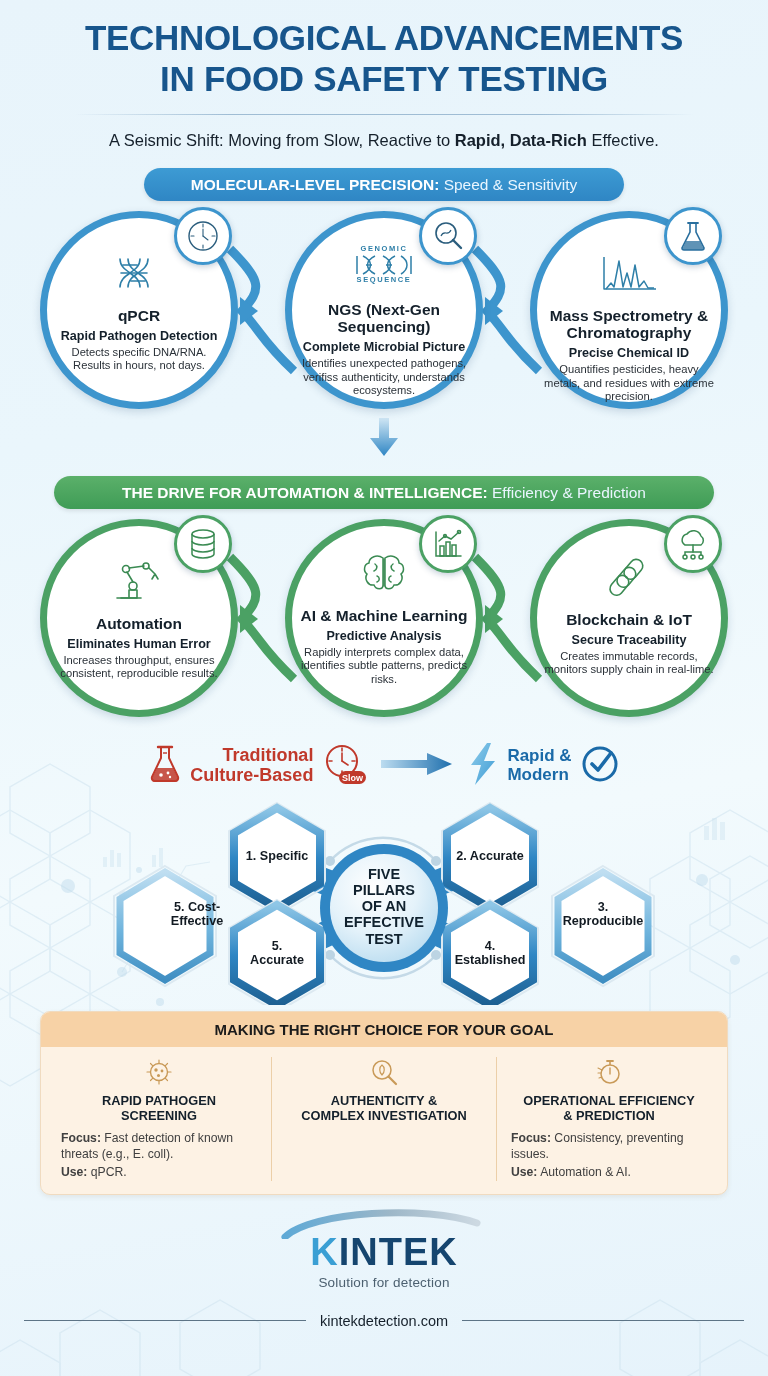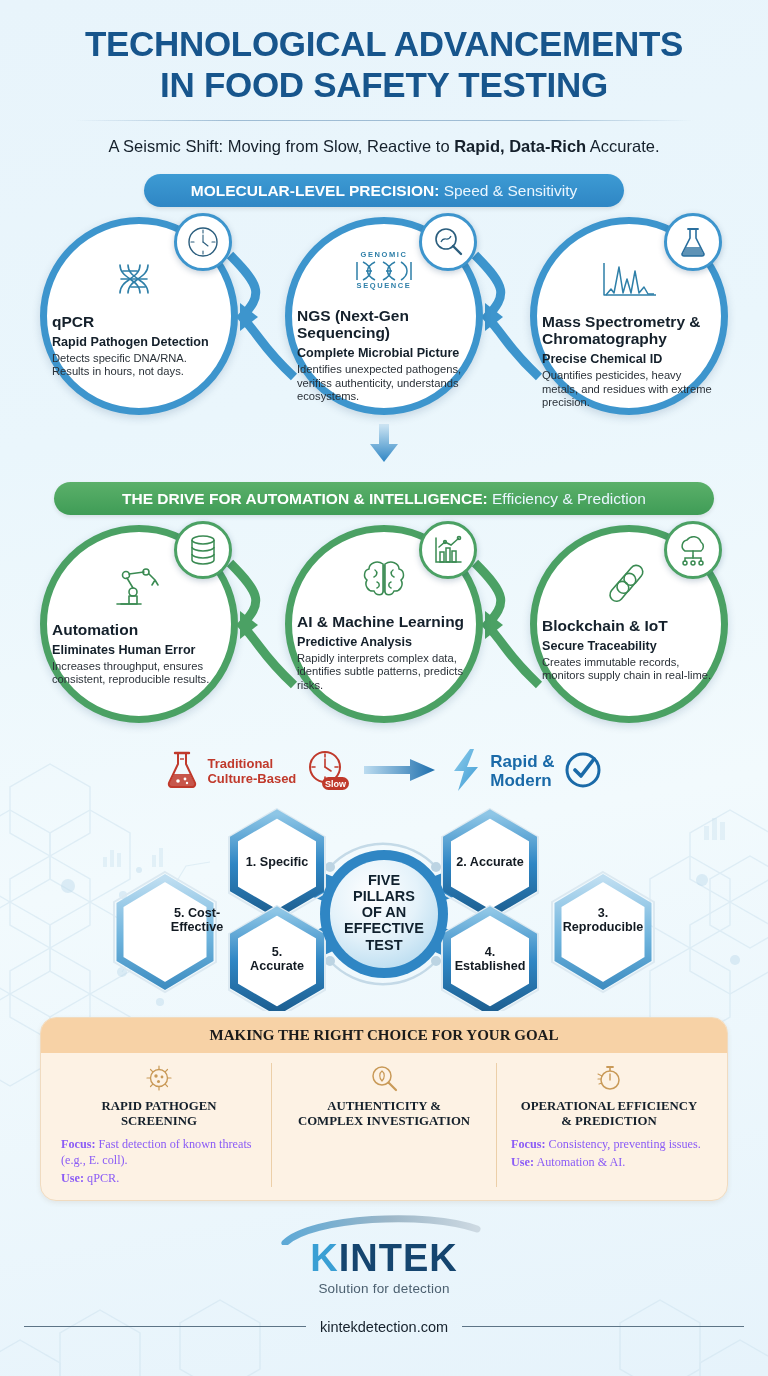--- a/index.html
+++ b/index.html
@@ -8,21 +8,21 @@
     font-family: "Liberation Sans", sans-serif;
     background: linear-gradient(170deg, #e8f4fb 0%, #eaf6fc 30%, #f2fafd 60%, #e6f3fb 100%);
     position: relative;
     overflow: hidden;
     color: #1a1a1a;
   }
   #bg-hex { position: absolute; inset: 0; width: 768px; height: 1376px; z-index: 0; pointer-events: none; }
   .page { position: relative; z-index: 1; width: 768px; height: 1376px; }
 
   
-  .header { padding-top: 23px; text-align: center; }
+  .header { padding-top: 17px; text-align: center; }
   .title {
     font-size: 35px; font-weight: bold; color: #17558c;
     letter-spacing: -0.3px; line-height: 1.18;
   }
   .title-line2 { display: block; }
   .title-rule {
     width: 620px; height: 1px; margin: 14px auto 0;
     background: linear-gradient(to right, rgba(23,85,140,0) 0%, rgba(23,85,140,0.35) 25%, rgba(23,85,140,0.35) 75%, rgba(23,85,140,0) 100%);
   }
   .subtitle { font-size: 16.5px; color: #15202b; margin-top: 16px; }
@@ -48,21 +48,21 @@
     box-shadow: 0 3px 9px rgba(20,60,100,0.17);
   }
   .row-blue .ring { border: 7px solid #3d95cd; }
   .row-green .ring { border: 7px solid #4ba164; }
   .node.n1 { left: 40px; }
   .node.n2 { left: 285px; z-index: 3; }
   .node.n3 { left: 530px; }
 
   .node-body {
     position: absolute; left: 12px; right: 12px; top: 40px;
-    text-align: left; line-height: 1.12;
+    text-align: center; line-height: 1.12;
   }
   .node-icon { height: 44px; display: flex; align-items: center; justify-content: center; margin-bottom: 2px; }
   .node-title { font-size: 15.5px; font-weight: bold; color: #14202b; margin-top: 12px; }
   .node-sub { font-size: 12.6px; font-weight: bold; color: #14202b; margin-top: 5px; }
   .node-desc { font-size: 11.2px; color: #2a3138; margin-top: 3px; line-height: 1.18; }
 
   .badge {
     position: absolute; width: 58px; height: 58px; border-radius: 50%;
     background: #fff; display: flex; align-items: center; justify-content: center;
     right: 6px; top: -4px; z-index: 5;
@@ -71,52 +71,51 @@
   .row-blue .badge { border: 3px solid #3d95cd; }
   .row-green .badge { border: 3px solid #4ba164; }
 
   .link-arrow { position: absolute; top: 40px; width: 80px; height: 130px; z-index: 1; }
 
   
   .down-arrow { text-align: center; height: 40px; margin-top: -2px; }
 
   
   .compare { display: flex; align-items: center; justify-content: center; gap: 8px; margin-top: 8px; height: 60px; }
-  .cmp-label-red { font-size: 13px; font-weight: bold; color: #c0392b; line-height: 1.1; text-align: left; }
+  .cmp-label-red { font-size: 18px; font-weight: bold; color: #c0392b; line-height: 1.1; text-align: right; }
   .cmp-label-blue { font-size: 17px; font-weight: bold; color: #1a6aa8; line-height: 1.1; text-align: left; }
 
   
   .pillars { position: relative; height: 205px; margin-top: 4px; }
   .pillars svg { position: absolute; left: 0; top: 0; }
   .hex-label {
     position: absolute; text-align: center; font-size: 12.6px; font-weight: bold;
     color: #121a22; line-height: 1.15; width: 100px;
   }
   .pillar-center-text {
     position: absolute; width: 112px; text-align: center;
     font-size: 14.5px; font-weight: bold; color: #10212e; line-height: 1.12;
   }
 
   
   .choice {
-    width: 688px; margin: 6px auto 0; border-radius: 16px;
+    width: 688px; margin: 6px auto 0; border-radius: 10px;
     background: #fdf2e4; border: 1px solid #f0dbc0; overflow: hidden;
     box-shadow: 0 2px 5px rgba(120,90,50,0.10);
-    font-family: Liberation Serif, serif;
   }
   .choice-head {
     background: #f7d2a6; text-align: center; font-size: 15px; font-weight: bold;
     color: #1b1b1b; padding: 9px 0;
   }
   .choice-cols { display: flex; padding: 10px 6px 13px; }
   .choice-col { flex: 1; padding: 0 14px; position: relative; }
   .choice-col + .choice-col { border-left: 1px solid #eccfa8; }
   .cc-icon { height: 30px; display: flex; align-items: center; justify-content: center; margin-bottom: 6px; }
   .cc-title { text-align: center; font-size: 12.8px; font-weight: bold; color: #14202b; line-height: 1.2; }
-  .cc-body { font-size: 12.2px; color: #8b5cf6; margin-top: 8px; line-height: 1.3; }
+  .cc-body { font-size: 12.2px; color: #404040; margin-top: 8px; line-height: 1.3; }
   .cc-body b { font-weight: bold; }
   .cc-row { margin-top: 2px; }
 
   
   .footer { margin-top: 14px; text-align: center; }
   .logo-wrap { position: relative; display: inline-block; }
   .logo-text { font-size: 38px; font-weight: bold; letter-spacing: 1px; line-height: 1; }
   .logo-k { color: #3a9fd4; }
   .logo-rest { color: #15456f; }
   .logo-tag { font-size: 13.5px; color: #4c6070; margin-top: 4px; letter-spacing: 0.2px; }
@@ -189,21 +188,21 @@
 
 <div class="page">
 
   <div class="header">
     <div class="title">
       <span>TECHNOLOGICAL ADVANCEMENTS</span>
       <span class="title-line2">IN FOOD SAFETY TESTING</span>
     </div>
     <div class="title-rule"></div>
     <div class="subtitle">
-      <span>A Seismic Shift: Moving from Slow, Reactive to </span><b>Rapid, Data-Rich</b><span> Accurate.</span>
+      <span>A Seismic Shift: Moving from Slow, Reactive to </span><b>Rapid, Data-Rich</b><span> Effective.</span>
     </div>
   </div>
 
   <div class="banner banner-blue">
     <span class="b-strong">MOLECULAR-LEVEL PRECISION:</span><span class="b-light"> Speed &amp; Sensitivity</span>
   </div>
 
   <div class="circle-row row-blue">
 
     <svg class="link-arrow" style="left:224px;" viewBox="0 0 80 130">

